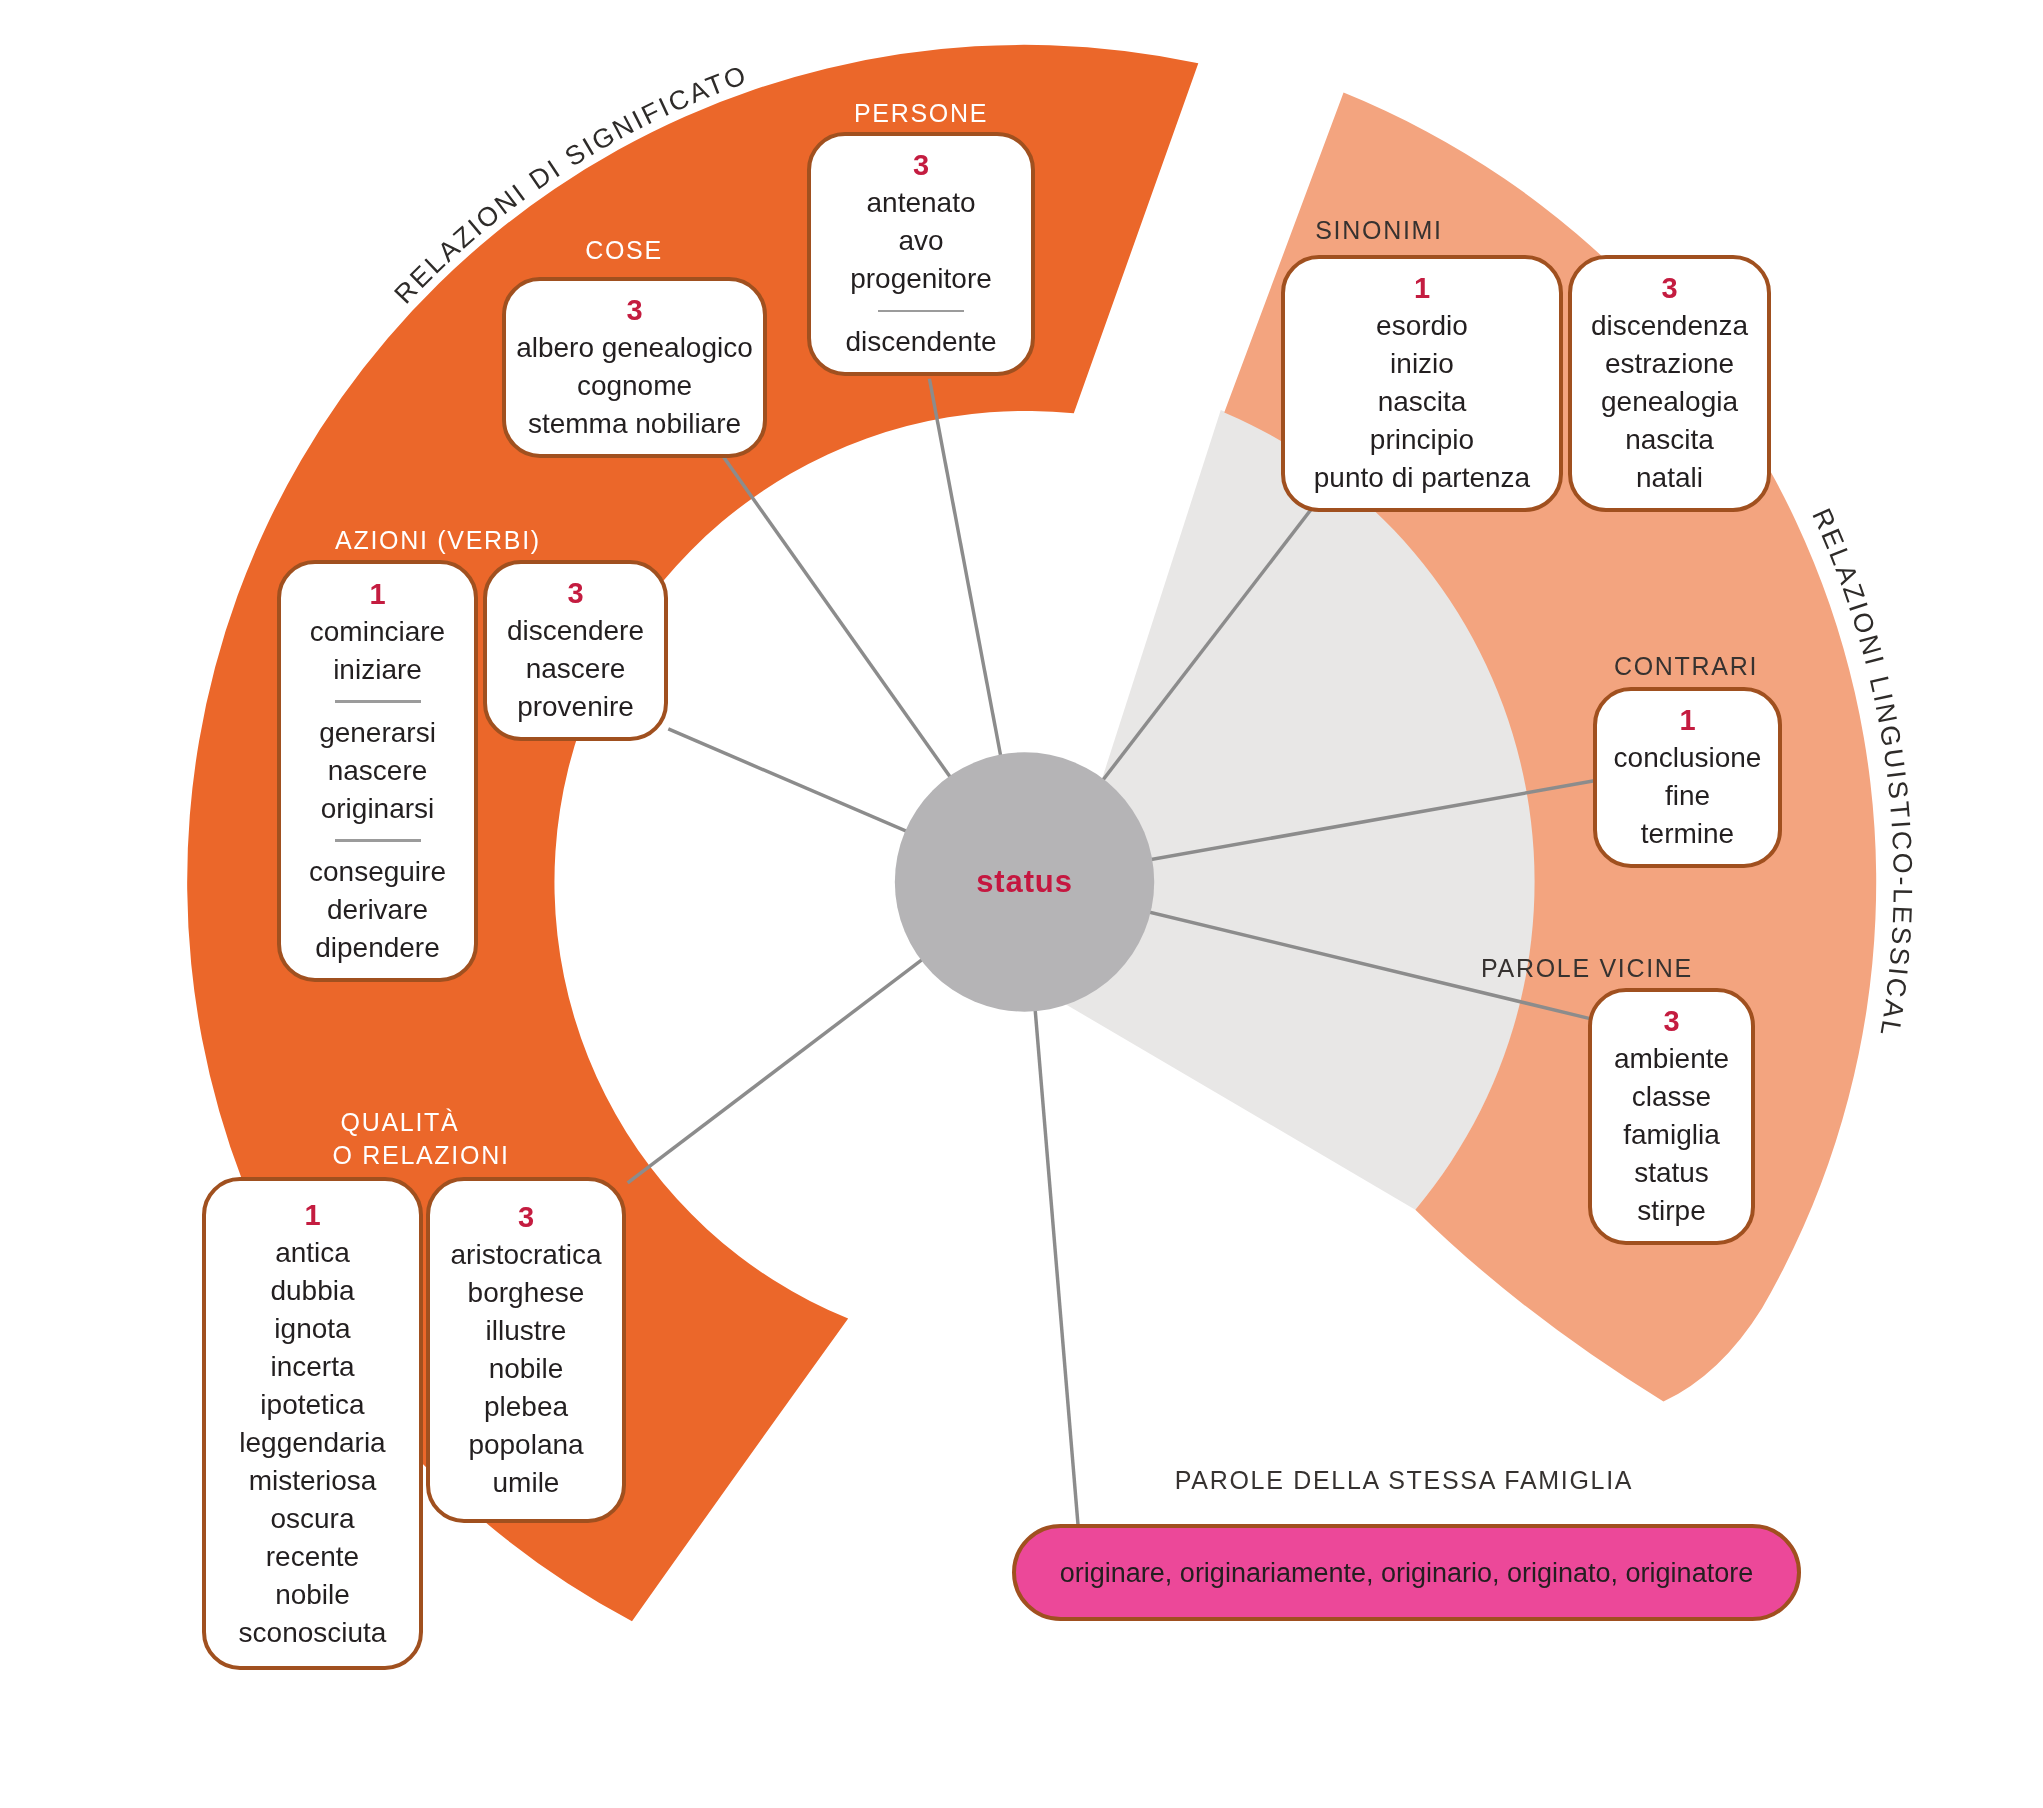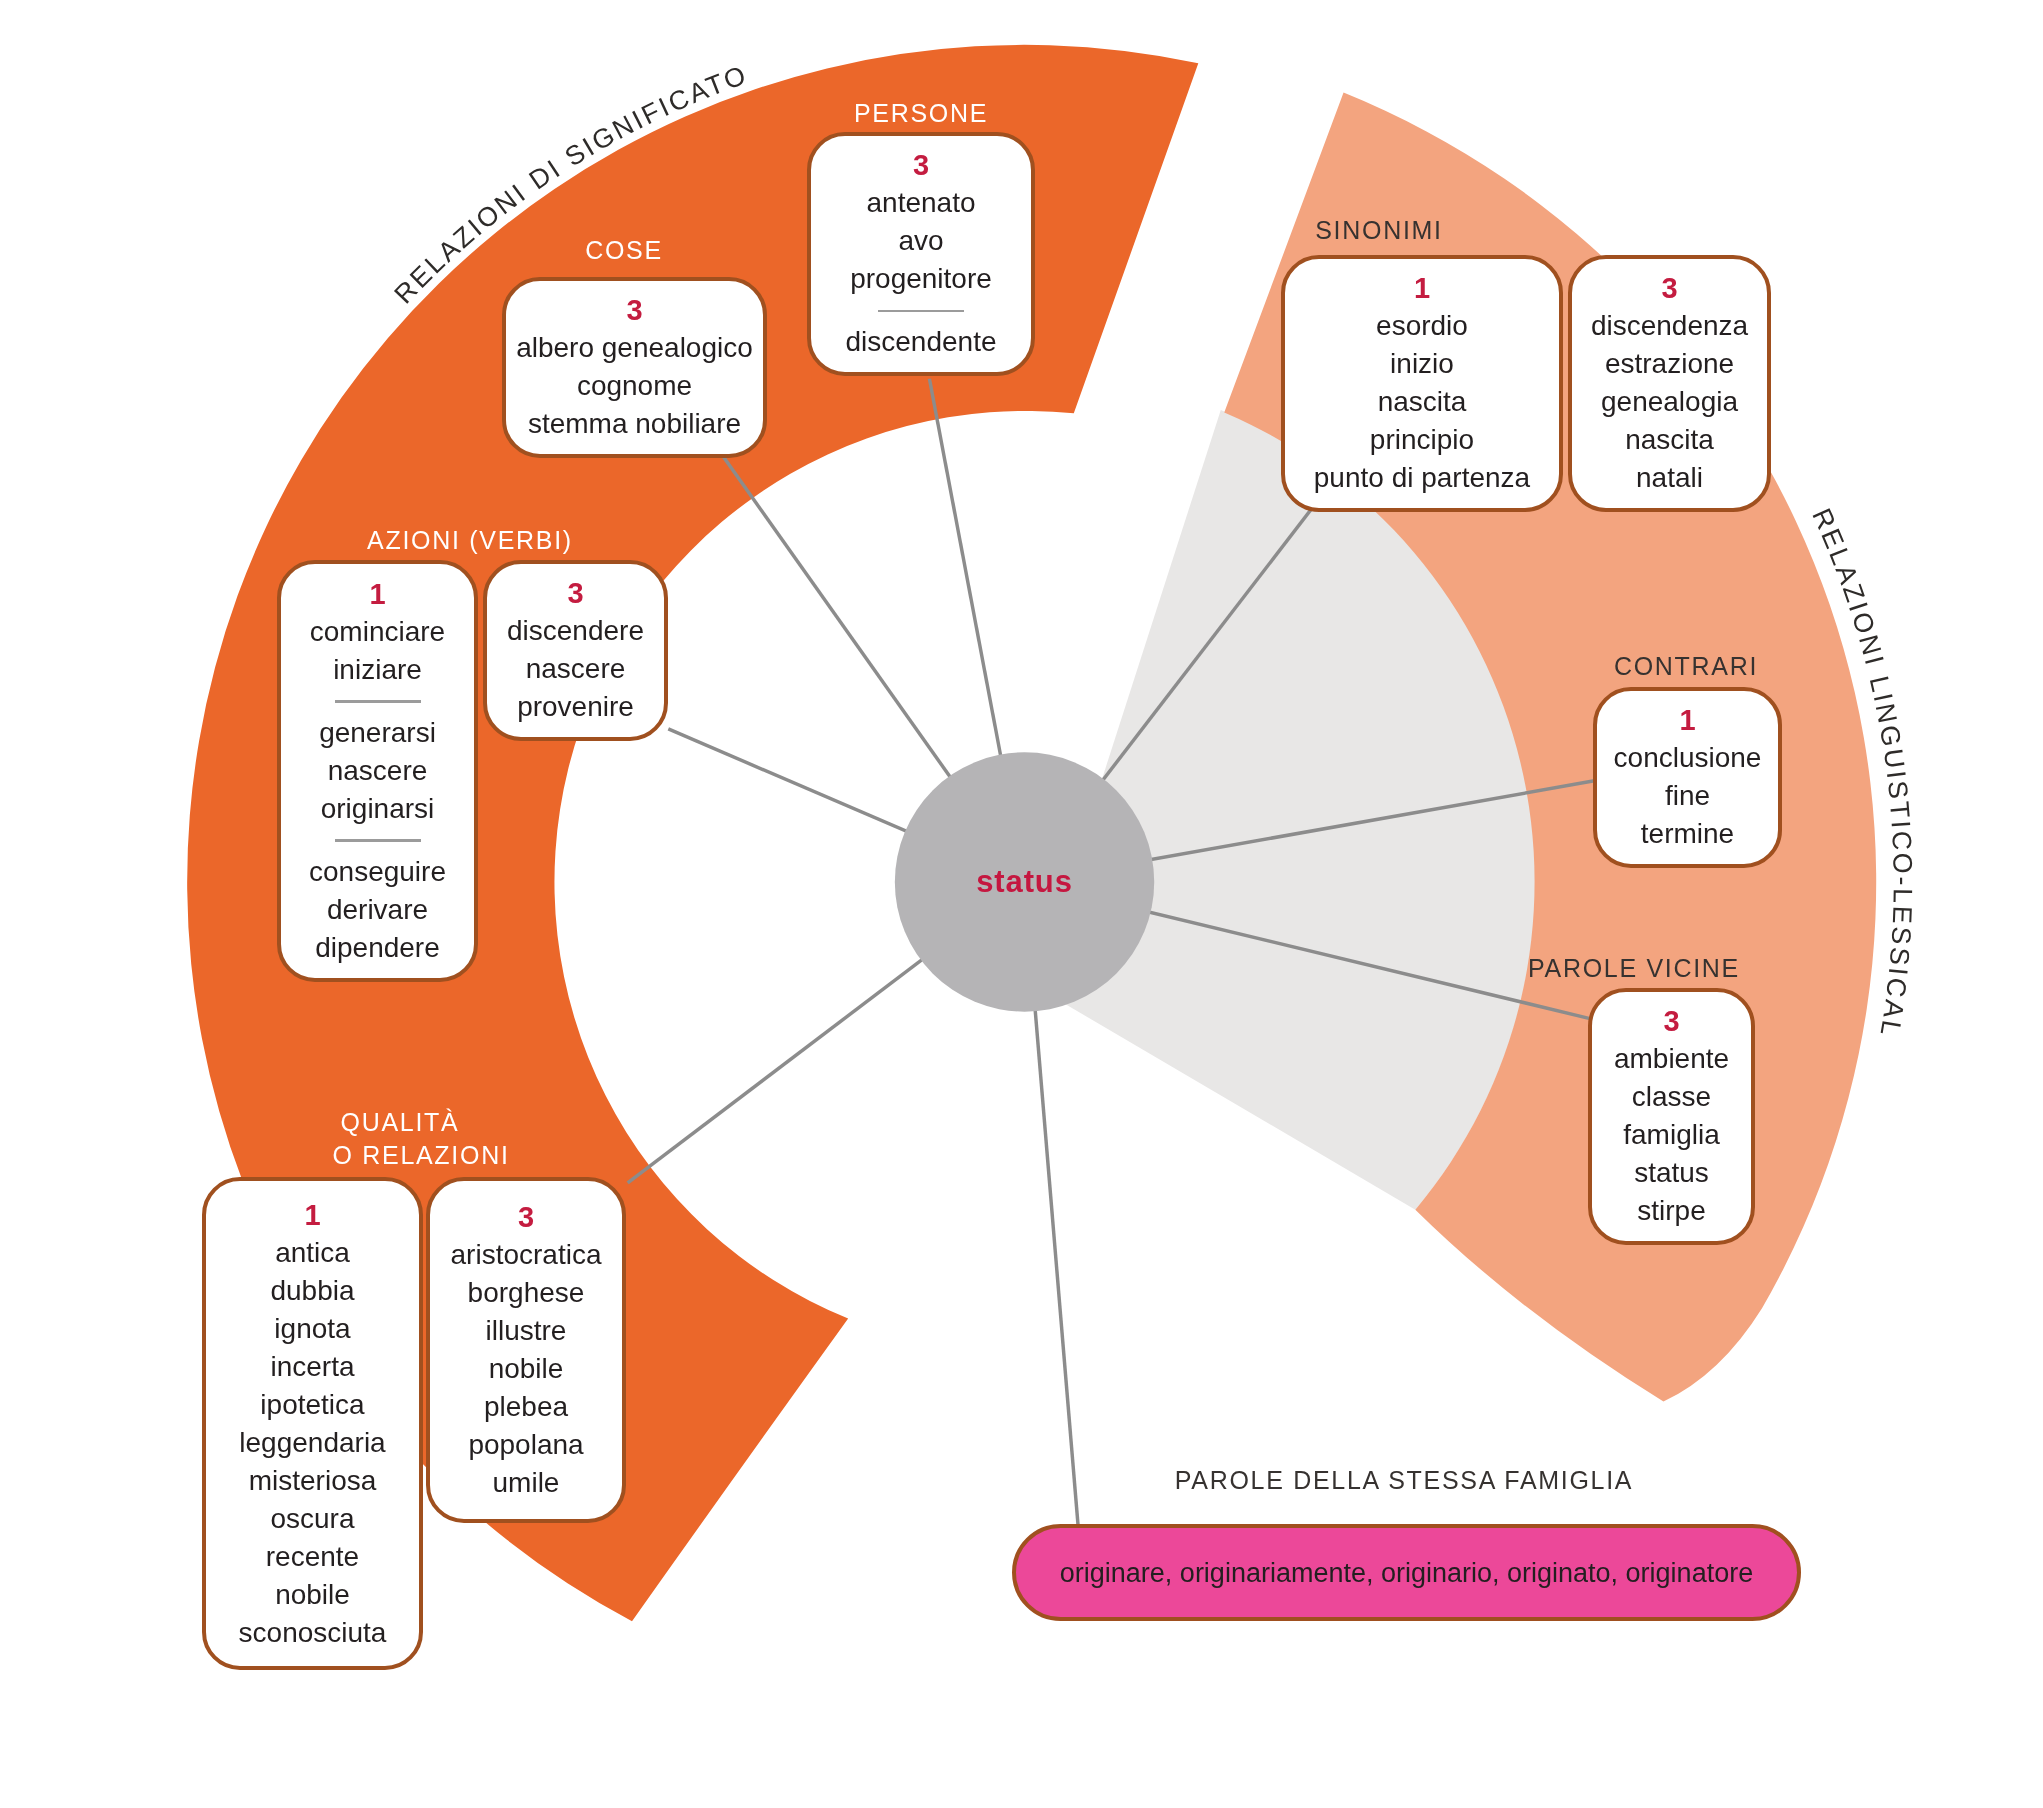--- a/index.html
+++ b/index.html
@@ -72,26 +72,26 @@
     </text>
     <text class="arc-title">
       <textPath href="#arcRight" startOffset="8">RELAZIONI LINGUISTICO-LESSICALI</textPath>
     </text>
   </svg>
 
   <div class="origine">status</div>
 
   <div class="lbl" style="left:921px;top:113px;">PERSONE</div>
   <div class="lbl" style="left:624px;top:250px;">COSE</div>
-  <div class="lbl" style="left:438px;top:540px;margin-left:32px;">AZIONI (VERBI)</div>
+  <div class="lbl" style="left:438px;top:540px;">AZIONI (VERBI)</div>
   <div class="lbl" style="left:400px;top:1122px;">QUALITÀ</div>
   <div class="lbl" style="left:421px;top:1155px;">O RELAZIONI</div>
   <div class="lbl dark" style="left:1379px;top:230px;">SINONIMI</div>
   <div class="lbl dark" style="left:1686px;top:666px;">CONTRARI</div>
-  <div class="lbl dark" style="left:1634px;top:968px;">PAROLE VICINE</div>
+  <div class="lbl dark" style="left:1587px;top:968px;">PAROLE VICINE</div>
   <div class="lbl dark" style="left:1404px;top:1480px;">PAROLE DELLA STESSA FAMIGLIA</div>
 
   <div class="card" style="left:807px;top:132px;width:228px;min-height:241px;">
     <div class="num">3</div>
     <div class="word">antenato</div>
     <div class="word">avo</div>
     <div class="word">progenitore</div>
     <div class="sep"></div>
     <div class="word">discendente</div>
   </div>

